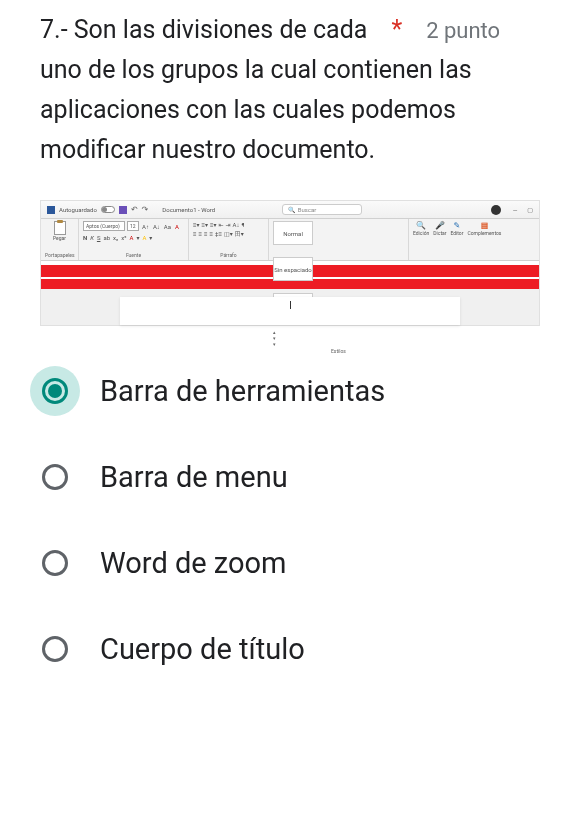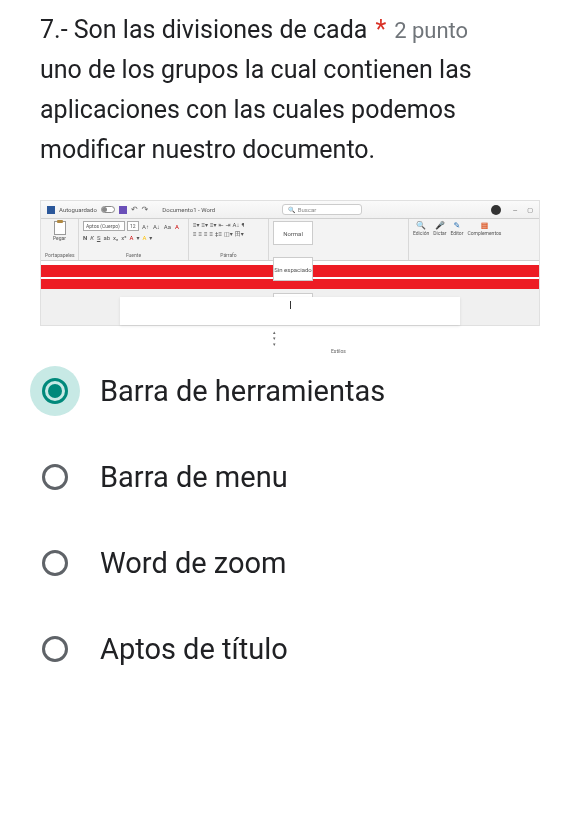--- a/index.html
+++ b/index.html
@@ -30,21 +30,21 @@
       margin: 0 4px;
     }
     .points {
       color: #70757a;
       font-size: 22px;
       white-space: nowrap;
     }
     .first-line {
       display: flex;
       align-items: baseline;
-      gap: 4px;
+      gap: 20px;
     }
     .word-screenshot {
       margin: 0 40px 20px 40px;
       border: 1px solid #e0e0e0;
     }
     .word-titlebar {
       background: linear-gradient(#fafafa, #f0f0f0);
       height: 18px;
       display: flex;
       align-items: center;
@@ -447,15 +447,15 @@
   <div class="option-row">
     <div class="radio-outer">
       <div class="radio-circle"></div>
     </div>
     <span class="option-label">Word de zoom</span>
   </div>
   <div class="option-row">
     <div class="radio-outer">
       <div class="radio-circle"></div>
     </div>
-    <span class="option-label">Aptos de título</span>
+    <span class="option-label">Cuerpo de título</span>
   </div>
 </div>
 
 </body></html>

